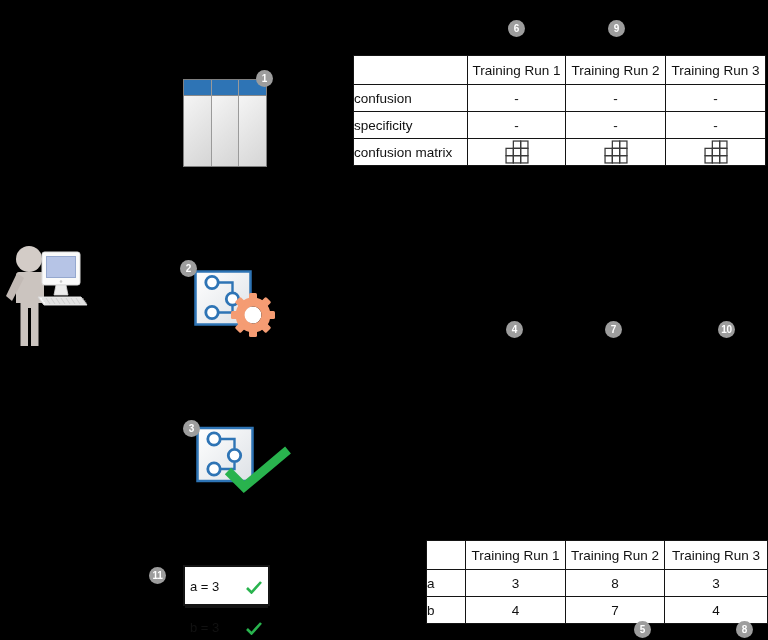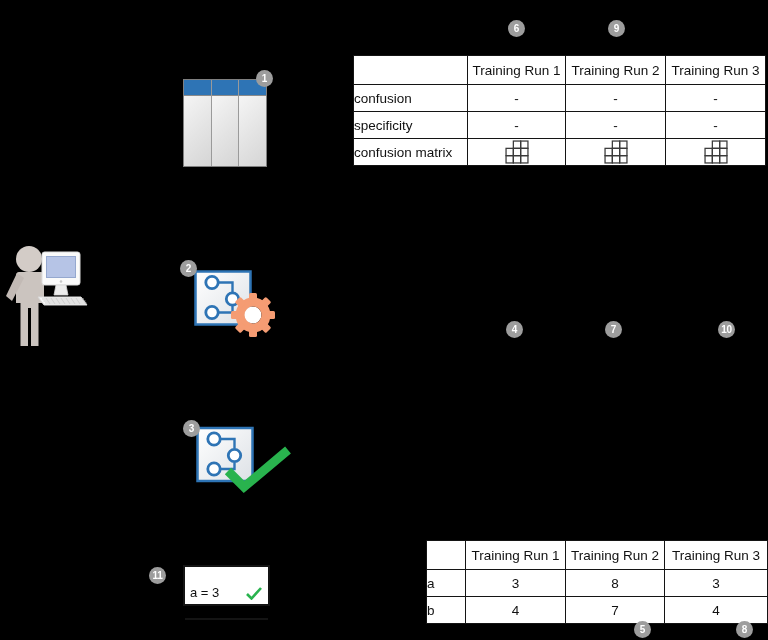--- a/index.html
+++ b/index.html
@@ -32,21 +32,21 @@
   }
   .table-icon .col{flex:1;display:flex;flex-direction:column;border-right:1px solid #9a9a9a;}
   .table-icon .col:last-child{border-right:none;}
   .table-icon .hd{height:15px;background:#2E74B5;border-bottom:1px solid #8a8a8a;}
   .table-icon .bd{flex:1;background:linear-gradient(135deg,#f5f5f5 0%,#e3e3e3 55%,#d5d5d5 100%);}
   
   .results-box{
     left:183px;top:565px;width:87px;height:41px;background:#fff;
     border:2px solid #141414;box-sizing:border-box;display:flex;flex-direction:column;z-index:2;
   }
-  .results-row{flex:1;display:flex;align-items:center;justify-content:space-between;padding:18px 5px;font-size:13px;}
+  .results-row{flex:1;display:flex;align-items:center;justify-content:space-between;padding:12px 5px;font-size:13px;}
   .results-row:first-child{border-bottom:2px solid #141414;}
   svg{display:block;}
 </style>
 </head>
 <body>
 
 <div class="abs" style="left:5px;top:242px;width:100px;height:110px;">
   <svg width="100" height="110" viewBox="0 0 100 110">
 
     <circle cx="24" cy="17" r="13" fill="#D3CCC7"></circle>

